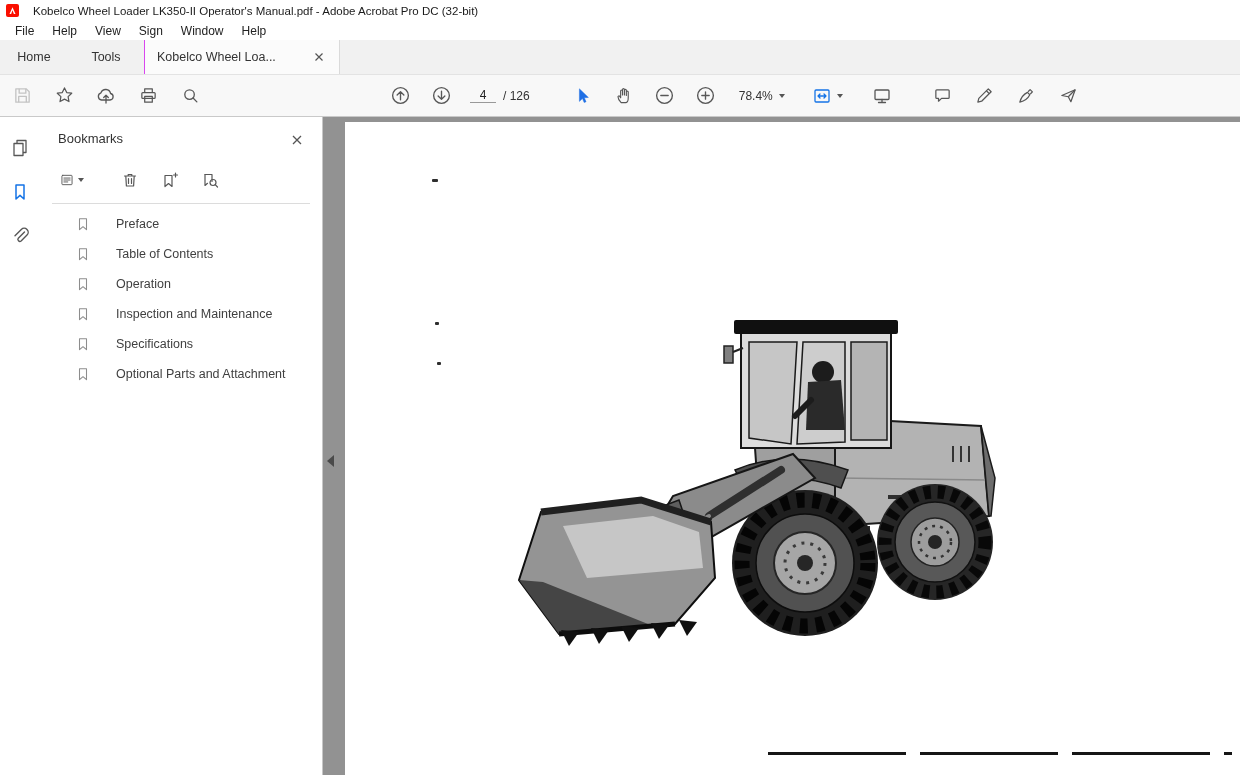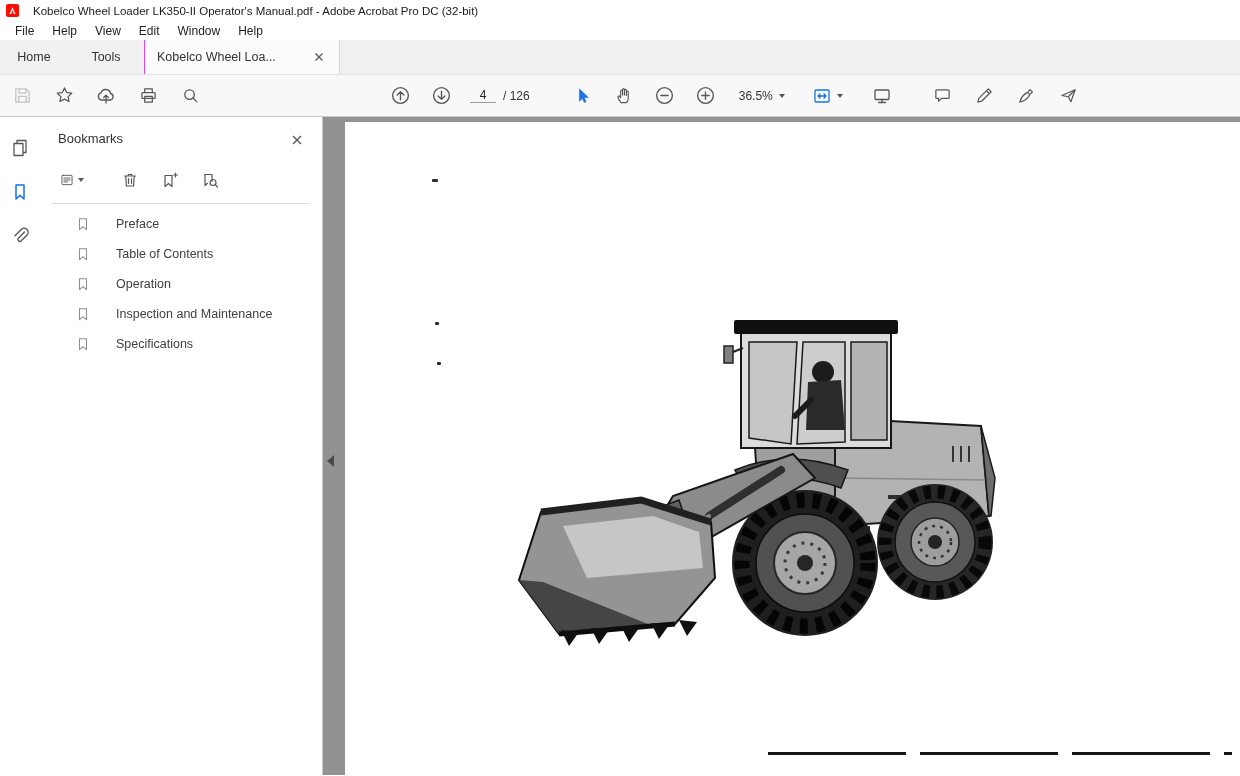--- a/index.html
+++ b/index.html
@@ -70,21 +70,21 @@
         <path d="M6 1.5 L10 10.5 H7.8 L6 5.5 L4.2 10.5 H2 Z" fill="#fff"></path>
       </svg>
   </span>
   <span class="win-title">Kobelco Wheel Loader LK350-II Operator's Manual.pdf - Adobe Acrobat Pro DC (32-bit)</span>
 </div>
 
 <div class="menubar">
   <span>File</span>
   <span>Help</span>
   <span>View</span>
-  <span>Edit</span>
+  <span>Sign</span>
   <span>Window</span>
   <span>Help</span>
 </div>
 
 <div class="tabbar">
   <div class="tab tab-home">
     <span>Home</span>
   </div>
   <div class="tab tab-tools">
     <span>Tools</span>
@@ -168,21 +168,21 @@
           <path d="M6.5 10 H13.5"></path>
         </svg>
     </span>
     <span class="icon-btn">
       <svg width="21" height="21" viewBox="0 0 20 20" fill="none" stroke="#575757" stroke-width="1.3" stroke-linecap="round">
           <circle cx="10" cy="10" r="7.5"></circle>
           <path d="M6.5 10 H13.5 M10 6.5 V13.5"></path>
         </svg>
     </span>
     <span class="zoom-ctl">
-      <span>36.5%</span>
+      <span>78.4%</span>
       <span class="caret"></span>
     </span>
     <span class="fit-ctl">
       <svg width="20" height="20" viewBox="0 0 20 20" fill="none" stroke="#1473e6" stroke-width="1.3" stroke-linecap="round" stroke-linejoin="round">
           <rect x="3" y="4" width="14" height="12" rx="1"></rect>
           <path d="M6 10 H14 M6 10 L8 8 M6 10 L8 12 M14 10 L12 8 M14 10 L12 12"></path>
         </svg>
       <span class="caret"></span>
     </span>
     <span class="icon-btn" style="margin-left:10px">
@@ -303,20 +303,26 @@
         <svg width="14" height="14" viewBox="0 0 16 16" fill="none" stroke="#8d8d8d" stroke-width="1.2" stroke-linejoin="round">
             <path d="M4 2 h8 v12.5 l-4 -3.4 -4 3.4 Z"></path>
           </svg>
         <span>Inspection and Maintenance</span>
       </div>
       <div class="bm-item">
         <svg width="14" height="14" viewBox="0 0 16 16" fill="none" stroke="#8d8d8d" stroke-width="1.2" stroke-linejoin="round">
             <path d="M4 2 h8 v12.5 l-4 -3.4 -4 3.4 Z"></path>
           </svg>
         <span>Specifications</span>
+      </div>
+      <div class="bm-item">
+        <svg width="14" height="14" viewBox="0 0 16 16" fill="none" stroke="#8d8d8d" stroke-width="1.2" stroke-linejoin="round">
+            <path d="M4 2 h8 v12.5 l-4 -3.4 -4 3.4 Z"></path>
+          </svg>
+        <span>Optional Parts and Attachment</span>
       </div>
     </div>
   </div>
 
   <div class="docarea">
     <div class="collapse-handle"></div>
 
     <div class="pdf-page">
       <div class="speck speck1"></div>
       <div class="speck speck2"></div>

